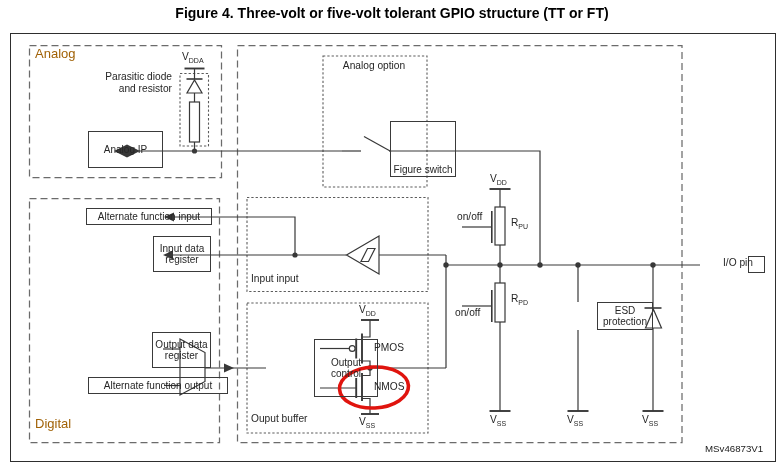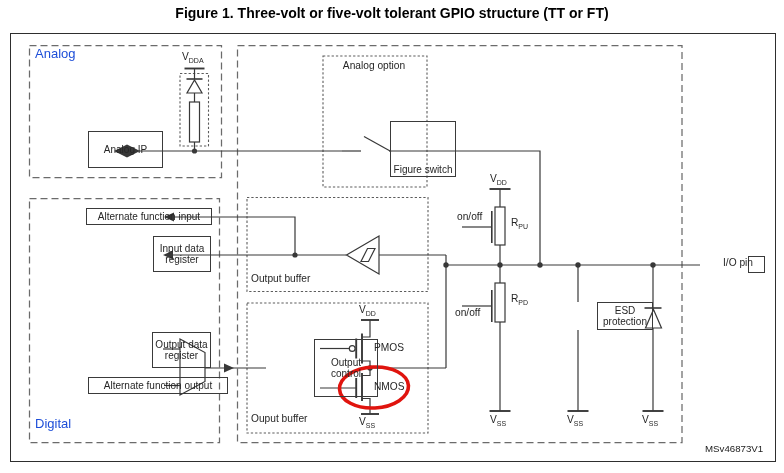--- a/index.html
+++ b/index.html
@@ -7,41 +7,41 @@
          font-family:"Liberation Sans",sans-serif;color:#2b2b2b;}
   #wires{position:absolute;left:0;top:0;width:784px;height:473px;}
   .title{position:absolute;left:0;top:5px;width:784px;text-align:center;
          font-size:14px;font-weight:bold;color:#000;}
   .outer{position:absolute;left:10px;top:33px;width:766px;height:429px;
          border:1.8px solid #2e2e2e;box-sizing:border-box;}
   .box{position:absolute;border:1.4px solid #3a3a3a;box-sizing:border-box;
        display:flex;align-items:center;justify-content:center;text-align:center;
        font-size:10px;line-height:1.15;color:#262626;background:transparent;margin-left:48px;}
   .lbl{position:absolute;font-size:10.2px;color:#262626;white-space:nowrap;}
-  .big{font-size:13px;color:#1d4ed8;}
+  .big{font-size:13px;color:#a16207;}
   .sub sub{font-size:7px;}
   .ralign{text-align:right;white-space:normal;line-height:12px;}
   .ralign span{display:block;}
   .wrapc{white-space:normal;text-align:center;line-height:11.5px;}
   .msv{position:absolute;font-size:9.7px;color:#222;}
   
   .w{stroke:#383838;stroke-width:1.2;fill:none;}
   .w15{stroke:#383838;stroke-width:1.6;fill:none;}
   .w2{stroke:#383838;stroke-width:1.9;fill:none;}
   .wf{stroke:#383838;stroke-width:1.2;fill:#fff;}
   .solid{fill:#383838;stroke:none;}
   .dashL{fill:none;stroke:#6b6b6b;stroke-width:1.25;stroke-dasharray:7 4;}
   .dashF{fill:none;stroke:#5c5c5c;stroke-width:1.1;stroke-dasharray:2.3 2;}
 </style>
 </head>
 <body>
 
 <div id="stage">
 
-  <div class="title">Figure 1. Three-volt or five-volt tolerant GPIO structure (TT or FT)</div>
+  <div class="title">Figure 4. Three-volt or five-volt tolerant GPIO structure (TT or FT)</div>
   <div class="outer"></div>
 
   <svg id="wires" viewBox="0 0 784 473">
 
     <g>
       <rect class="dashL" x="29.5" y="45.5" width="192" height="132"></rect>
       <rect class="dashL" x="29.5" y="198.5" width="190" height="244"></rect>
       <rect class="dashL" x="237.5" y="45.5" width="444.5" height="397"></rect>
       <rect class="dashF" x="323" y="56" width="104" height="131"></rect>
       <rect class="dashF" x="247" y="197.5" width="181" height="94"></rect>
@@ -150,23 +150,27 @@
       <polygon class="wf" points="645.5,328 661.5,328 653.5,309.5"></polygon>
       <path class="w2" d="M642.5,411 H663.5"></path>
     </g>
 
     <ellipse cx="374" cy="387.5" rx="34.5" ry="20.5" fill="none" stroke-width="3.6" stroke-linecap="round" transform="rotate(-3 374 387.5)" stroke="#e0140e"></ellipse>
   </svg>
 
   <div class="lbl big" style="left:35px;top:46px;">Analog</div>
   <div class="lbl big" style="left:35px;top:416px;">Digital</div>
   <div class="lbl wrapc" style="left:341px;top:60px;width:66px;">Analog option</div>
-  <div class="lbl" style="left:251px;top:273px;">Output buffer</div>
+  <div class="lbl" style="left:251px;top:273px;">Input input</div>
   <div class="lbl" style="left:251px;top:413px;">Ouput buffer</div>
 
+  <div class="lbl ralign" style="left:58px;top:71px;width:114px;">
+    <span>Parasitic diode</span>
+    <span>and resistor</span>
+  </div>
 
   <div class="box" style="left:40px;top:131px;width:75px;height:37px;">
       <span>Analog IP</span>
     </div>
   <div class="box" style="left:342px;top:121px;width:66px;height:56px;align-items:flex-end;padding-bottom:1px;">
       <span>Figure switch</span>
     </div>
   <div class="box" style="left:105px;top:236px;width:58px;height:36px;">
       <span>Input data register</span>
     </div>

